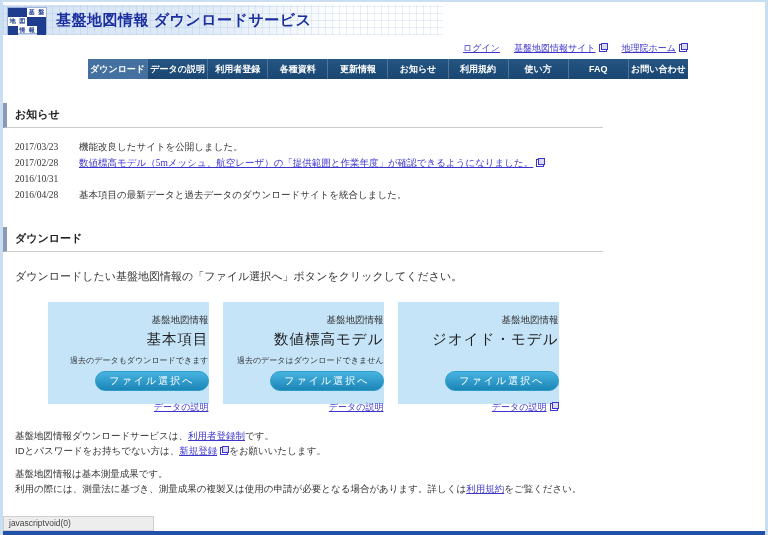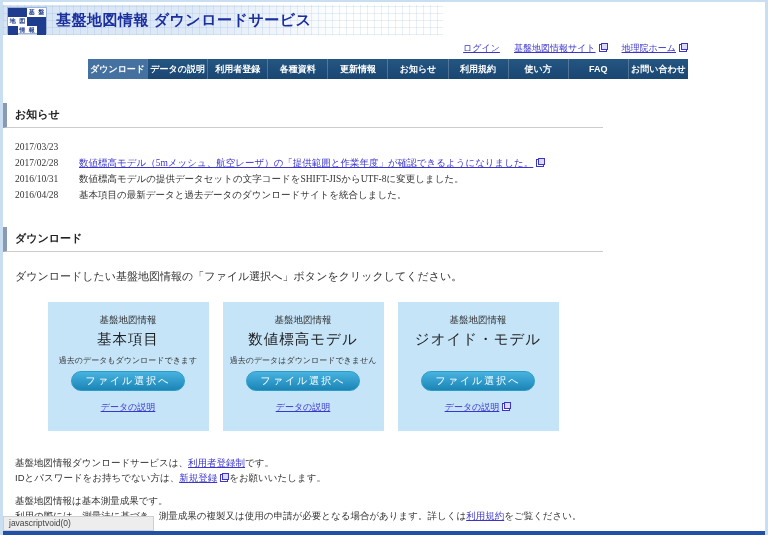--- a/index.html
+++ b/index.html
@@ -56,21 +56,21 @@
   .news-date{ width:52px; margin-right:12px; white-space:nowrap; }
   .news-text{ }
   a.inline-link{ color:#3c35cc; text-decoration:underline; cursor:pointer; }
   .more-row{ text-align:right; margin-top:5px; font-size:9.5px; }
 
   .instruction{ margin:17px 0 0 12px; font-size:11px; color:#333; }
 
   
   .cards{ margin-top:18px; display:flex; justify-content:center; gap:14px; }
   .card{
-    width:161px; height:129px; background:#c5e4f8; text-align:center; padding-top:12px;
+    width:161px; height:102px; background:#c5e4f8; text-align:right; padding-top:12px;
   }
   .card-category{ font-size:9.5px; color:#333; }
   .card-title{ font-size:14.5px; color:#222; margin-top:3px; letter-spacing:1px; }
   .card-note{ font-size:8px; color:#333; margin-top:6px; height:10px; }
   .file-btn{
     display:inline-block; margin-top:6px; padding:2px 13px; font-size:10px; color:#fff;
     background:linear-gradient(#47b3e0,#1b86b6); border:1px solid #2d9cc9; border-radius:12px;
     letter-spacing:2px; cursor:pointer;
   }
   .card-link-row{ margin-top:10px; font-size:9px; }
@@ -133,28 +133,28 @@
     <div class="nav-item">FAQ</div>
     <div class="nav-item">お問い合わせ</div>
   </div>
 
   <div class="content">
 
     <div class="section-heading">お知らせ</div>
     <div class="news-list">
       <div class="news-row">
         <span class="news-date">2017/03/23</span>
+        <span class="news-text">機能改良したサイトを公開しました。</span>
       </div>
       <div class="news-row">
         <span class="news-date">2017/02/28</span>
         <span class="news-text"><a class="inline-link">数値標高モデル（5mメッシュ、航空レーザ）の「提供範囲と作業年度」が確認できるようになりました。</a><span class="ext-icon"></span></span>
       </div>
       <div class="news-row">
         <span class="news-date">2016/10/31</span>
-        <span class="news-text">数値標高モデルの提供データセットの文字コードをSHIFT-JISからUTF-8に変更しました。</span>
       </div>
       <div class="news-row">
         <span class="news-date">2016/04/28</span>
         <span class="news-text">基本項目の最新データと過去データのダウンロードサイトを統合しました。</span>
       </div>
     </div>
 
     <div class="section-heading">ダウンロード</div>
     <div class="instruction">ダウンロードしたい基盤地図情報の「ファイル選択へ」ボタンをクリックしてください。</div>
 

